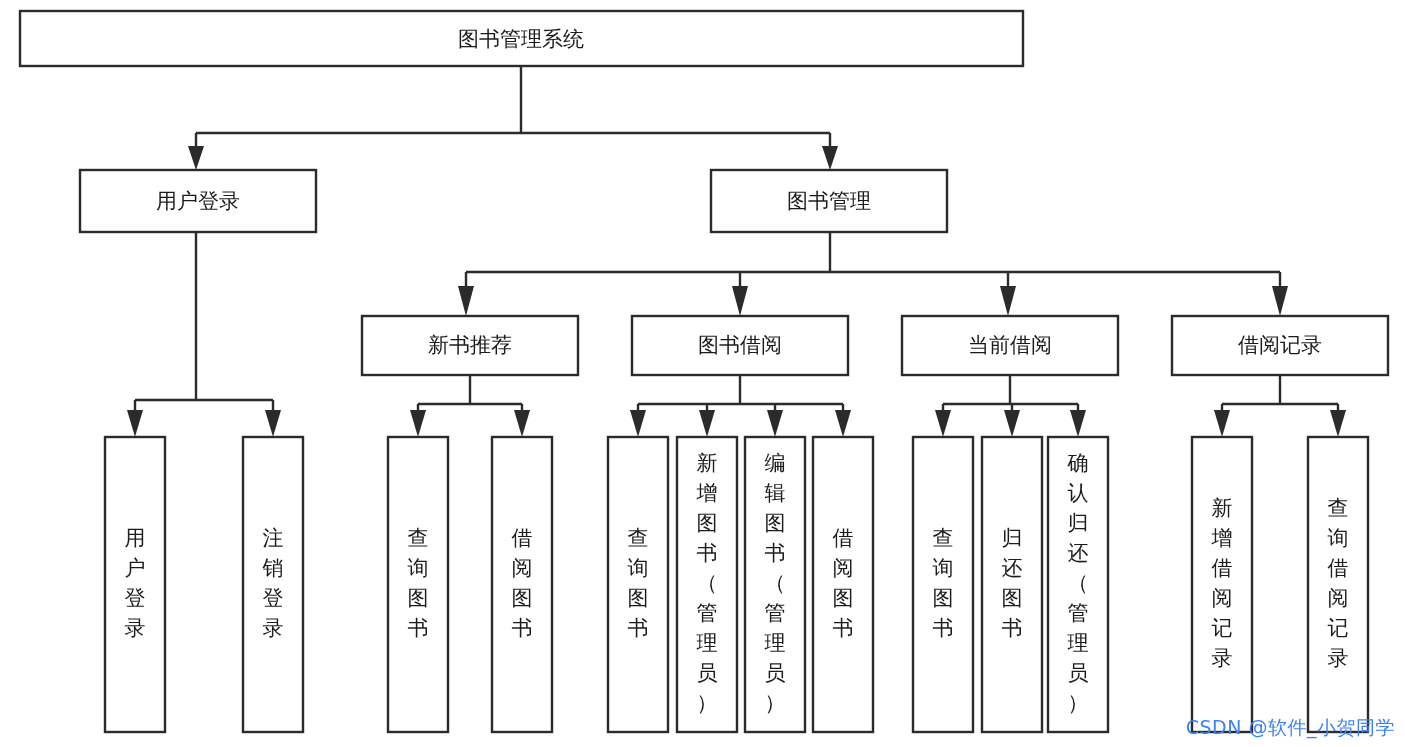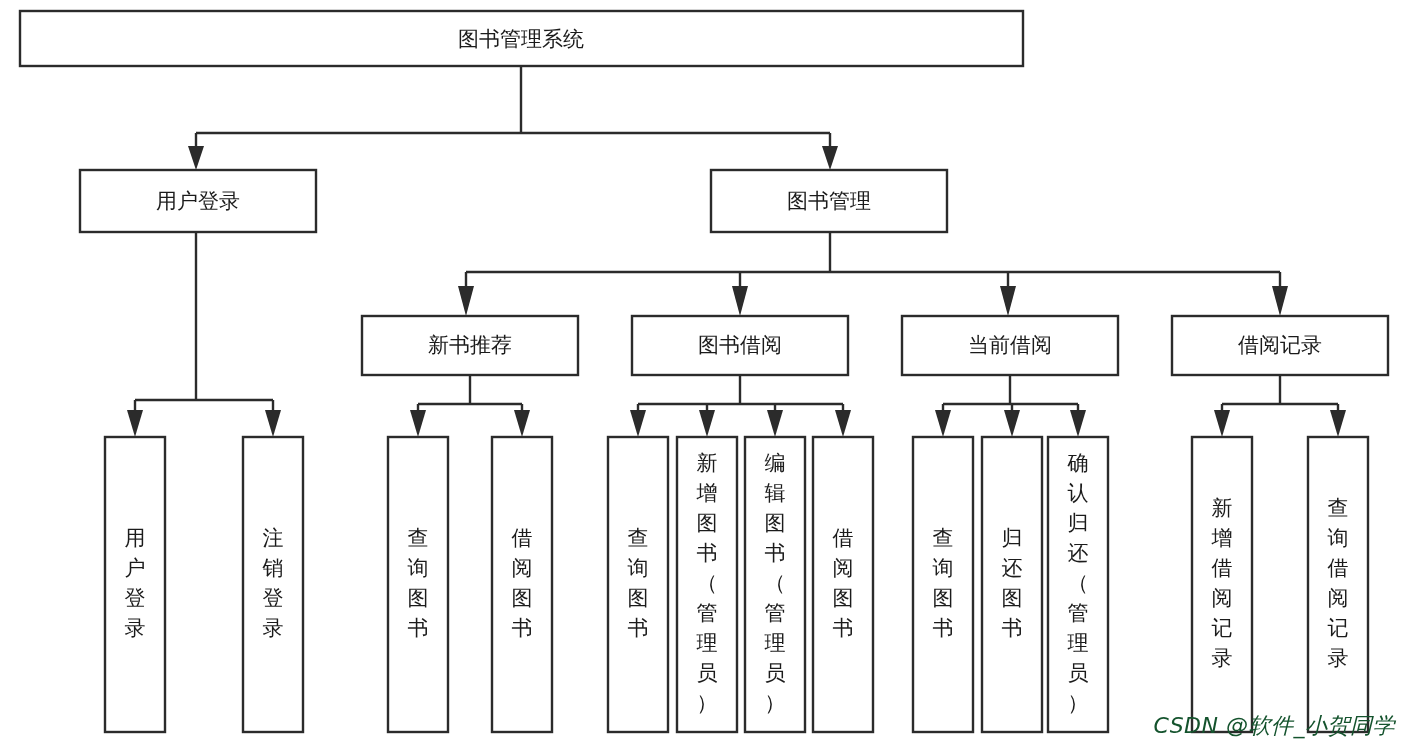--- a/index.html
+++ b/index.html
@@ -49,26 +49,25 @@
     dominant-baseline: middle;
   }
   .node-label.vertical-label {
     font-size: 21px;
   }
   .watermark-text {
     position: absolute;
     right: 10px;
     bottom: 6px;
     font-family: "DejaVu Sans", "Liberation Sans", sans-serif;
-    font-size: 22px;
-    color: #14532d;
+    font-size: 19px;
+    color: #3b82f6;
     white-space: nowrap;
     letter-spacing: 0.5px;
     user-select: none;
-    font-style: italic;
   }
 </style>
 </head>
 <body>
 
 <div id="diagram-root">
 
   <svg id="tree-svg" viewBox="0 0 1405 747" xmlns="http://www.w3.org/2000/svg">
 
     <g>

